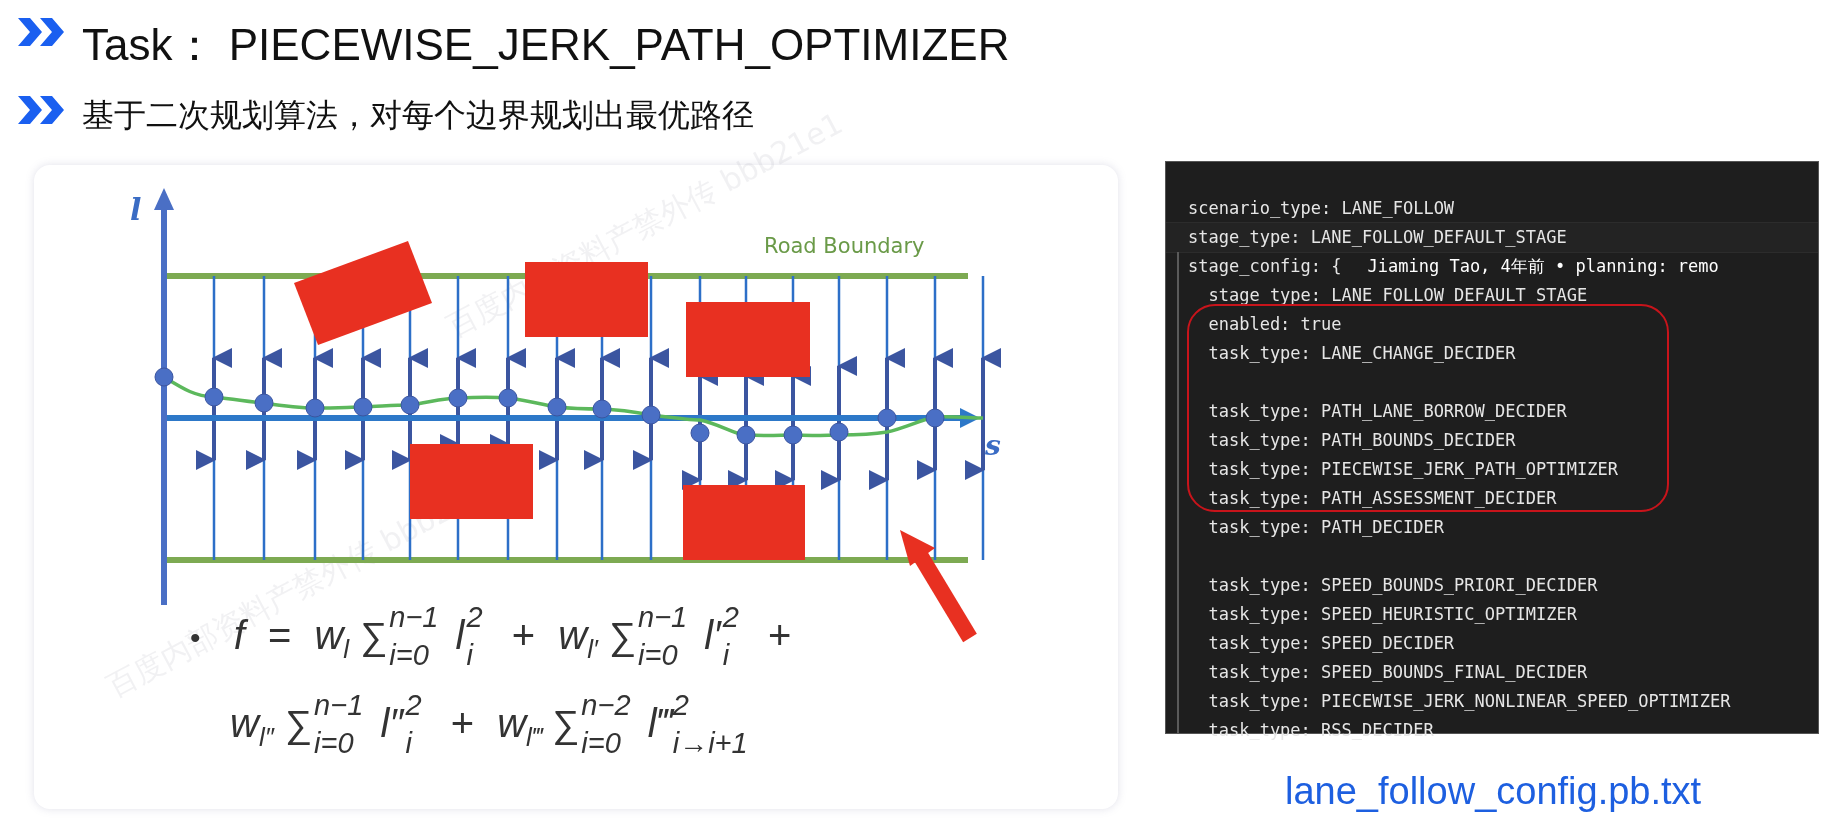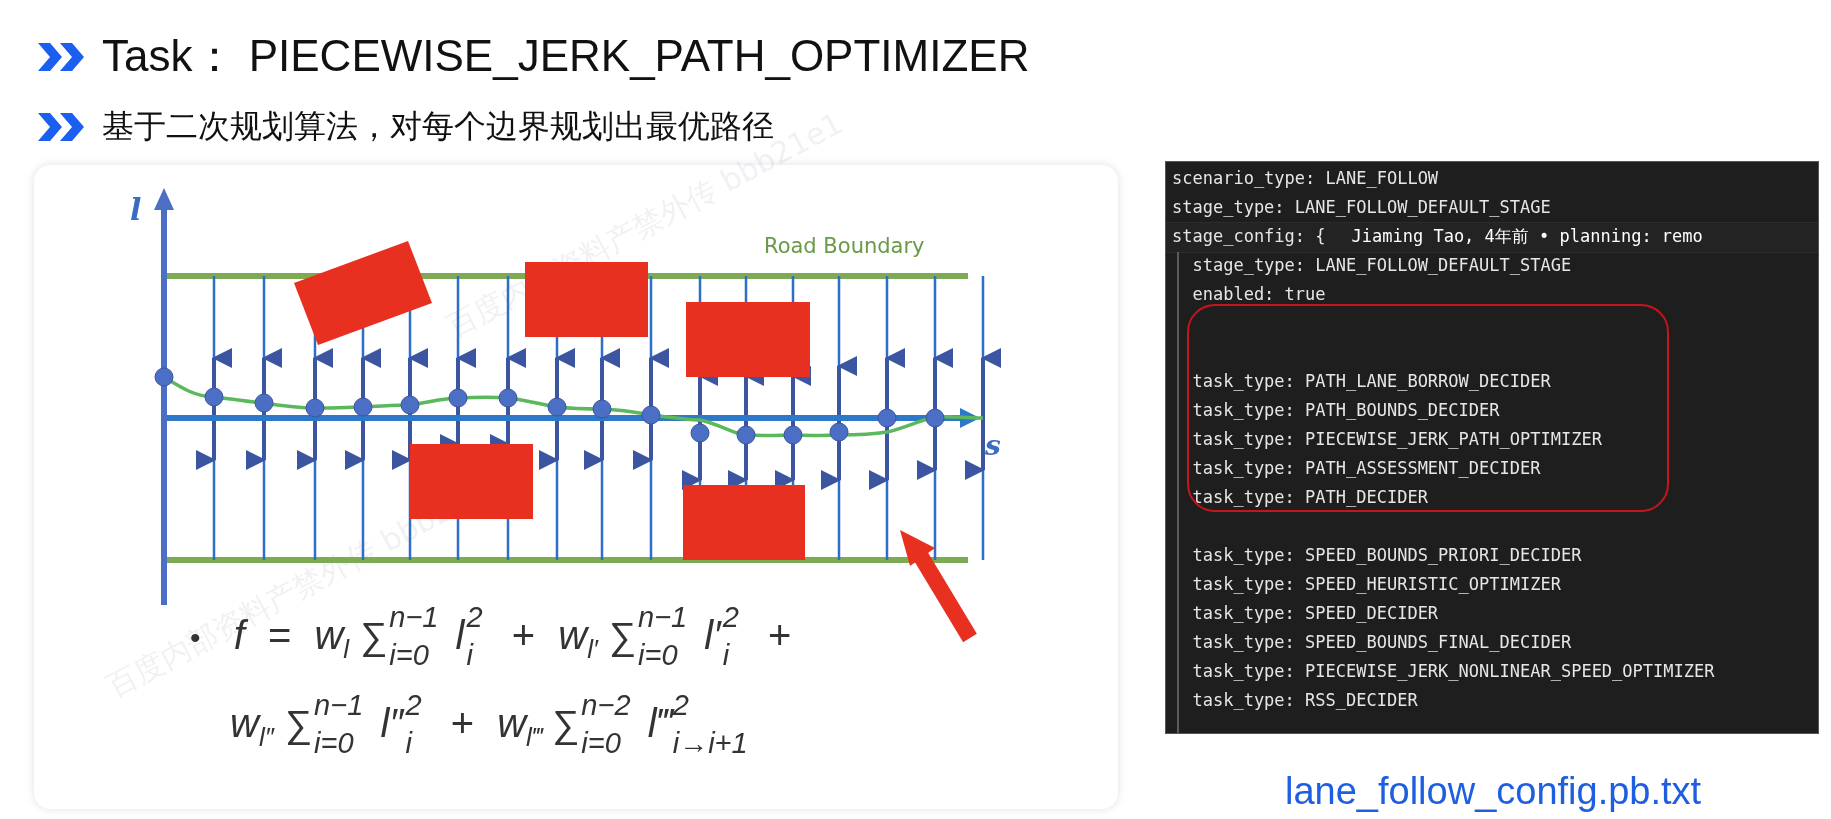--- a/index.html
+++ b/index.html
@@ -2,22 +2,22 @@
 <html><head>
 <meta charset="utf-8">
 <style>
   html, body { margin: 0; padding: 0; }
   body {
     width: 1831px; height: 819px; position: relative; overflow: hidden;
     background: #ffffff;
     font-family: "Liberation Sans", "DejaVu Sans", sans-serif;
   }
   .bullet {
-    position: absolute; left: 36px; display: flex; align-items: center;
-    color: #111; font-size: 44px; white-space: nowrap; margin-top: 11px;
+    position: absolute; left: 16px; display: flex; align-items: flex-start;
+    color: #111; font-size: 44px; white-space: nowrap;
   }
   .bullet .chev { width: 52px; height: 32px; margin-right: 14px; }
   .bullet.b1 { top: 16px; }
   .bullet.b2 { top: 94px; font-family: "DejaVu Sans", sans-serif; font-size: 32px; }
 
   .card {
     position: absolute; left: 34px; top: 165px; width: 1084px; height: 644px;
     background: #fff; border-radius: 16px;
     box-shadow: 0 0 8px rgba(120,120,160,0.22);
   }
@@ -41,21 +41,21 @@
   .lim { display: inline-flex; flex-direction: column; vertical-align: middle; line-height: 26px; font-size: 29px; margin: 0 6px 0 2px; }
   .lim .up { position: relative; top: -8px; }
   .lim .dn { position: relative; top: 4px; }
 
   .code {
     position: absolute; left: 1165px; top: 161px; width: 654px; height: 573px;
     background: #1e1e1e; border: 1px solid #555;
     font-family: "DejaVu Sans Mono", "Liberation Mono", monospace;
     font-size: 17px; color: #e6e6e6; box-sizing: border-box;
   }
-  .code .line { position: absolute; left: 6px; height: 29px; line-height: 29px; white-space: pre; }
+  .code .line { position: absolute; left: 22px; height: 29px; line-height: 29px; white-space: pre; margin-top: 30px; }
   .code .blame { color: #ffffff; }
   .code .hl-band {
     position: absolute; left: 0; right: 0; top: 60px; height: 29px;
     border-top: 1px solid #2c2c2c; border-bottom: 1px solid #2c2c2c; background: #232323;
   }
   .code .guide { position: absolute; left: 11px; top: 90px; bottom: 0; width: 2px; background: #5a5a5a; }
   .red-box {
     position: absolute; left: 1187px; top: 304px; width: 482px; height: 208px;
     border: 2px solid #c8141b; border-radius: 28px; box-sizing: border-box; pointer-events: none;
   }
@@ -232,20 +232,21 @@
 </div>
 
 <div class="code">
   <div class="hl-band"></div>
   <div class="guide"></div>
   <div class="line" style="top:2px">scenario_type: LANE_FOLLOW</div>
   <div class="line" style="top:31px">stage_type: LANE_FOLLOW_DEFAULT_STAGE</div>
   <div class="line" style="top:60px"><span>stage_config: {</span><span class="blame" style="margin-left:26px">Jiaming Tao, 4年前 • planning: remo</span></div>
   <div class="line" style="top:89px">  stage_type: LANE_FOLLOW_DEFAULT_STAGE</div>
   <div class="line" style="top:118px">  enabled: true</div>
+  <div class="line" style="top:147px">  task_type: LANE_CHANGE_DECIDER</div>
   <div class="line" style="top:205px">  task_type: PATH_LANE_BORROW_DECIDER</div>
   <div class="line" style="top:234px">  task_type: PATH_BOUNDS_DECIDER</div>
   <div class="line" style="top:263px">  task_type: PIECEWISE_JERK_PATH_OPTIMIZER</div>
   <div class="line" style="top:292px">  task_type: PATH_ASSESSMENT_DECIDER</div>
   <div class="line" style="top:321px">  task_type: PATH_DECIDER</div>
   <div class="line" style="top:379px">  task_type: SPEED_BOUNDS_PRIORI_DECIDER</div>
   <div class="line" style="top:408px">  task_type: SPEED_HEURISTIC_OPTIMIZER</div>
   <div class="line" style="top:437px">  task_type: SPEED_DECIDER</div>
   <div class="line" style="top:466px">  task_type: SPEED_BOUNDS_FINAL_DECIDER</div>
   <div class="line" style="top:495px">  task_type: PIECEWISE_JERK_NONLINEAR_SPEED_OPTIMIZER</div>

